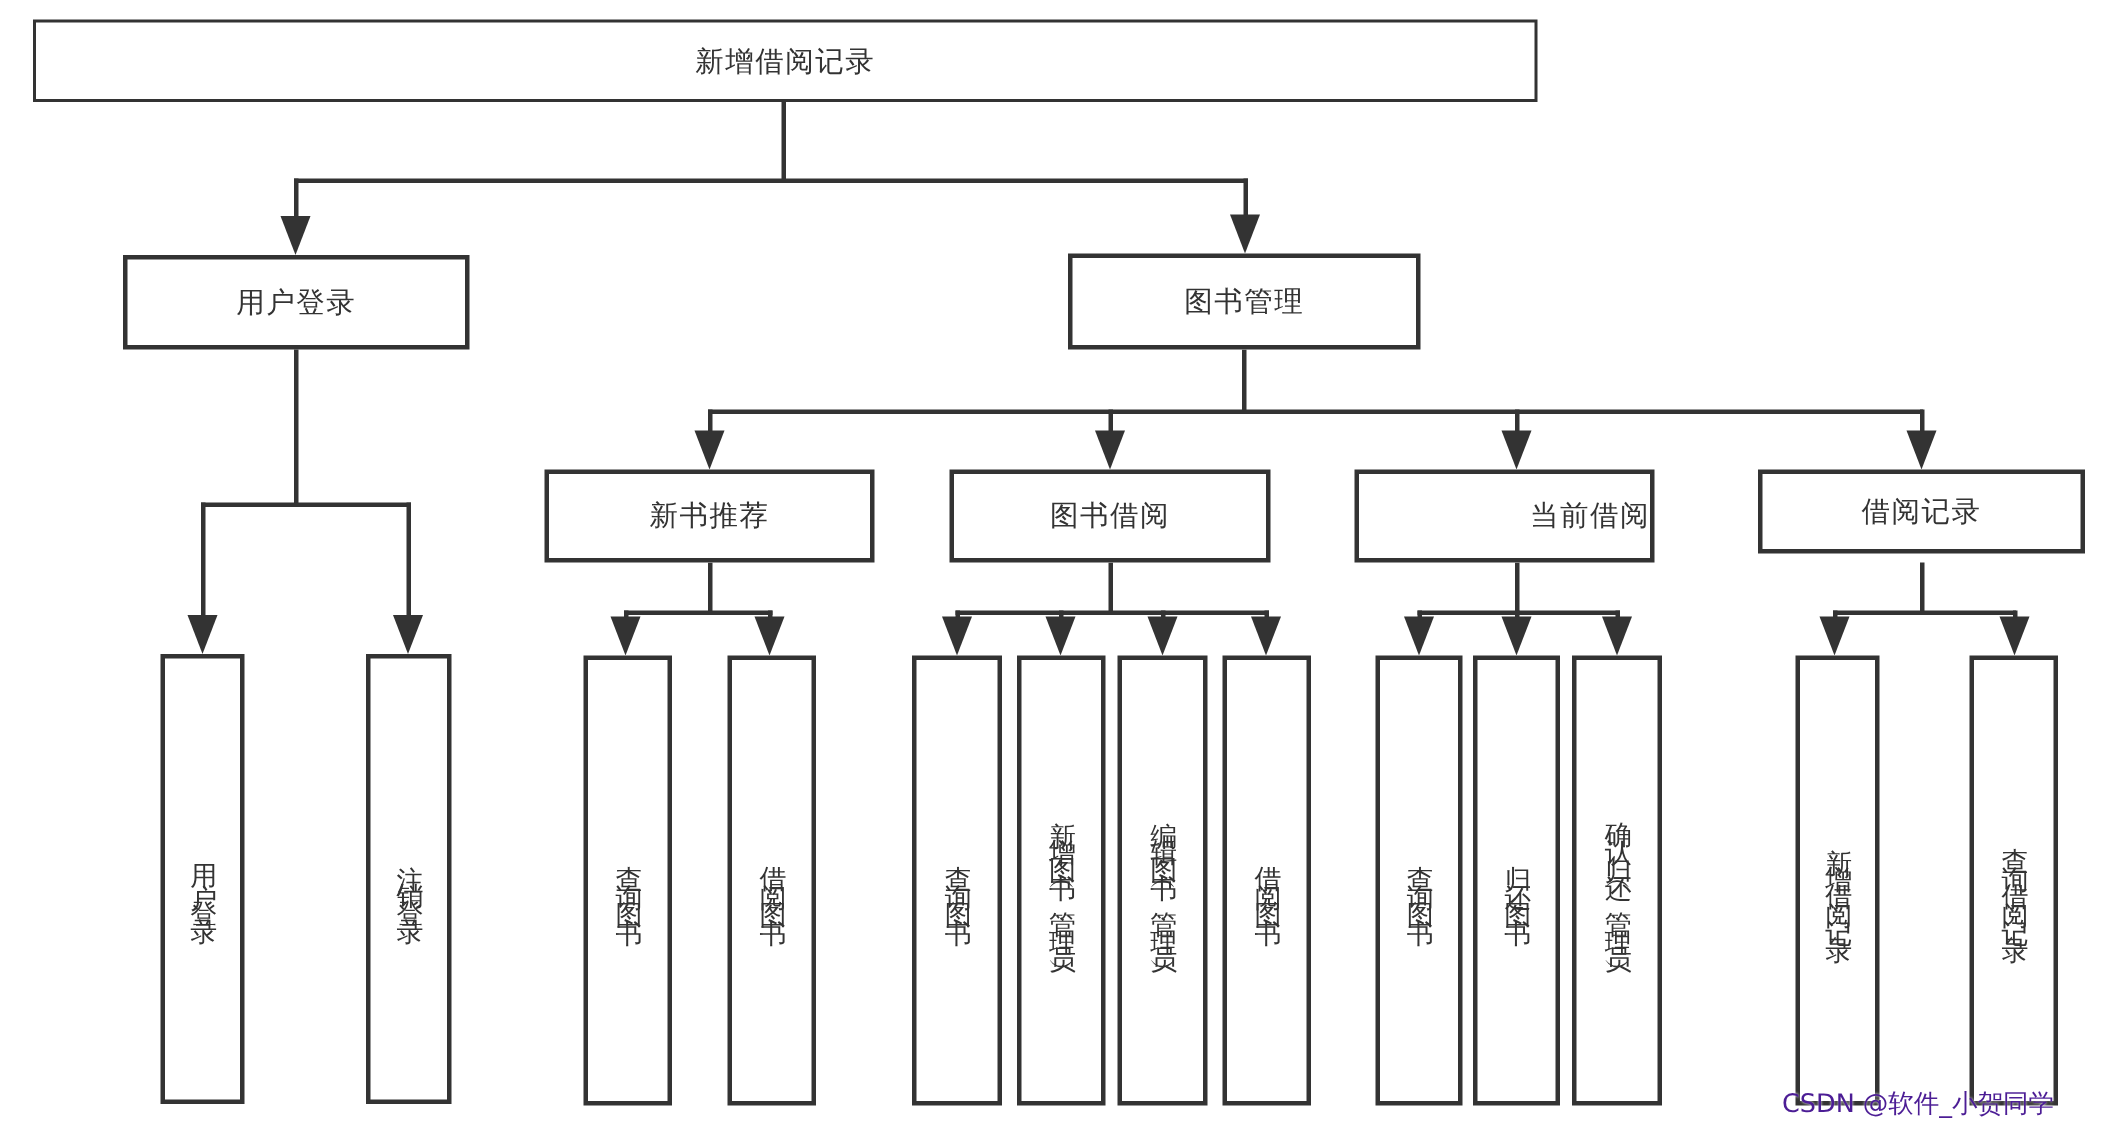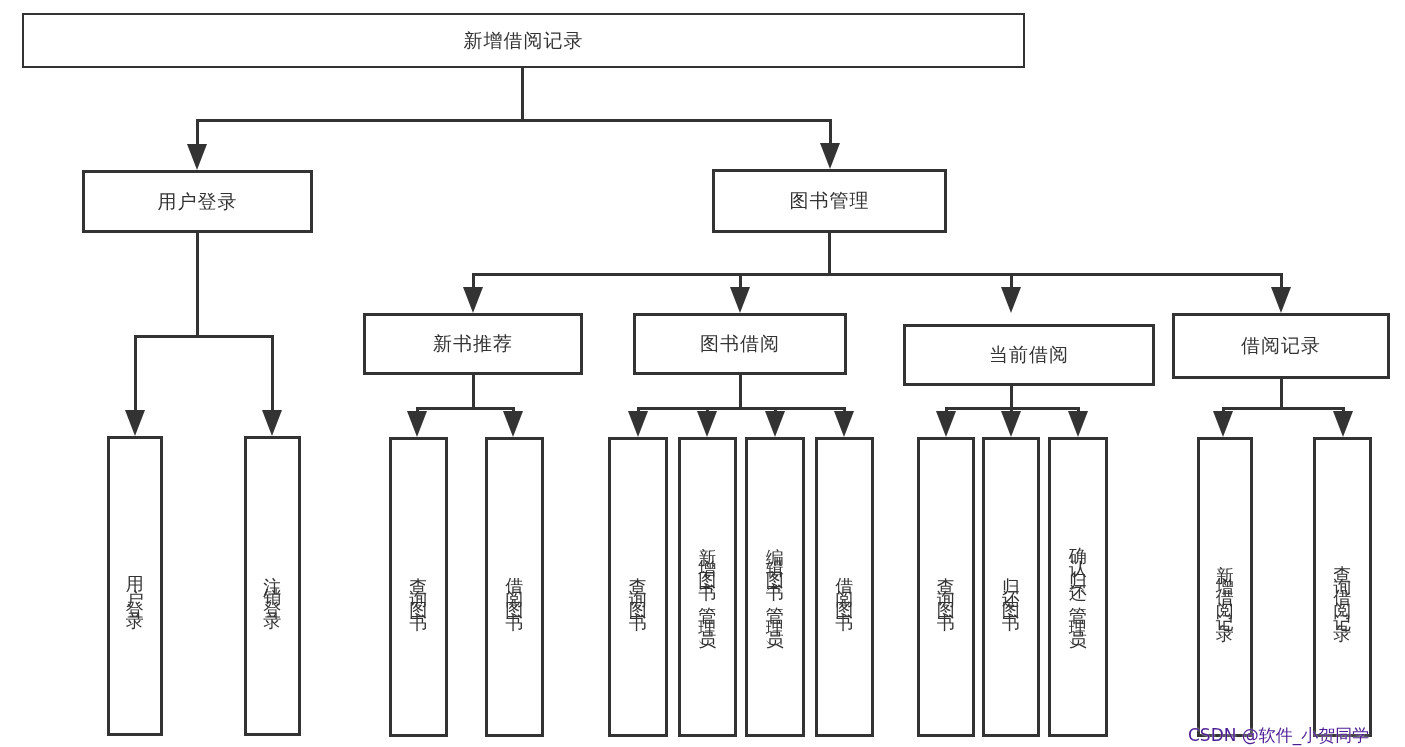--- a/index.html
+++ b/index.html
@@ -41,22 +41,22 @@
     border-left:10px solid transparent;
     border-right:10px solid transparent;
     border-top:26px solid #333333;
   }
   
   #b-root {left:22px;top:13px;width:1003px;height:55px;border-width:2px;}
   #b-login{left:82px;top:170px;width:231px;height:63px;}
   #b-mgmt {left:712px;top:169px;width:235px;height:64px;justify-content:center;}
   #b-rec  {left:363px;top:313px;width:220px;height:62px;}
   #b-bor  {left:633px;top:313px;width:214px;height:62px;}
-  #b-cur  {left:903px;top:324px;width:252px;height:62px;}
-  #b-recs {left:1172px;top:313px;width:218px;height:66px;}
+  #b-cur  {left:903px;top:313px;width:200px;height:62px;justify-content:flex-end;}
+  #b-recs {left:1172px;top:313px;width:218px;height:56px;}
   .leaf{top:437px;height:300px;}
   #l-a1{left:107px;width:56px;top:436px;}
   #l-a2{left:244px;width:57px;top:436px;}
   #l-b1{left:389px;width:59px;}
   #l-b2{left:485px;width:59px;}
   #l-c1{left:608px;width:60px;}
   #l-c2{left:678px;width:59px;}
   #l-c3{left:745px;width:60px;}
   #l-c4{left:815px;width:59px;}
   #l-d1{left:917px;width:58px;}

